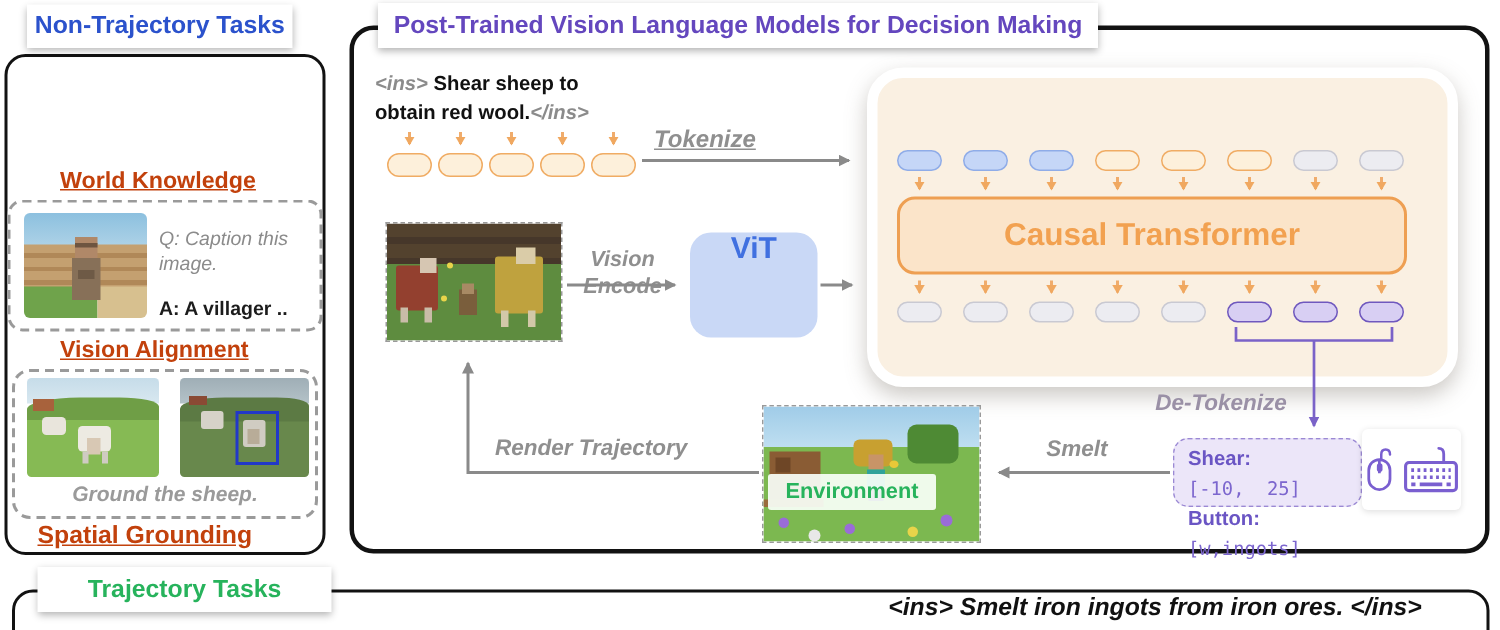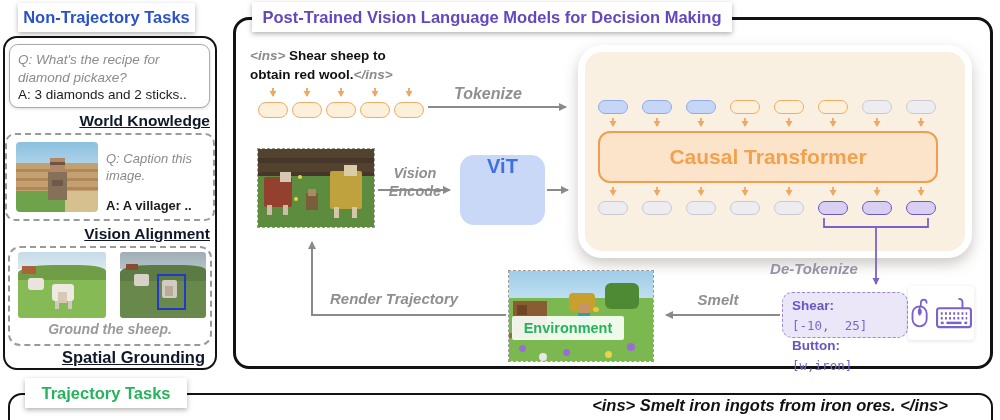--- a/index.html
+++ b/index.html
@@ -12,21 +12,21 @@
   .label-box{background:#fff;box-shadow:0 2px 5px rgba(0,0,0,.3);display:flex;align-items:center;justify-content:center;
              font-weight:bold;font-size:16.5px;}
   .blue{color:#2B52CC;} .green{color:#27B35C;} .purple{color:#6447BE;}
 
   
   .qa-box{border:1.5px solid #ABABAB;border-radius:9px;background:#fff;box-shadow:0 1px 3px rgba(0,0,0,.15);
           padding:6px 8px;font-size:13.5px;line-height:17.5px;}
   .q-gray{color:#8B8B8B;font-style:italic;}
   .a-dark{color:#1c1c1c;}
   .dashed-box{border:2px dashed #9A9A9A;border-radius:10px;background:#fff;}
-  .section-label{font-weight:bold;font-size:15.5px;text-decoration:underline;text-align:right;color:#0f172a;}
+  .section-label{font-weight:bold;font-size:15.5px;text-decoration:underline;text-align:left;color:#c2410c;}
 
   
   .glabel{color:#8F8F8F;font-weight:bold;font-style:italic;}
 
   
   .pill-row{position:absolute;display:flex;justify-content:space-between;}
   .pill{width:30px;height:14px;border-radius:7px;border:1.5px solid;box-sizing:border-box;}
   .pill-lg .pill{height:16px;border-radius:8px;}
   .pill.vision{background:#C5D6F7;border-color:#8FACE8;}
   .pill.text{background:#FDF0DB;border-color:#F0AC64;}
@@ -65,25 +65,20 @@
 </head>
 <body>
 
 <div class="canvas">
 
   <div class="abs panel-border" style="left:3px;top:36px;width:214px;height:334px;"></div>
   <div class="abs label-box" style="left:18px;top:3px;width:177px;height:29px;">
     <span class="blue">Non-Trajectory Tasks</span>
   </div>
 
-  <div class="abs qa-box" style="left:9px;top:44px;width:201px;height:64px;">
-    <div class="q-gray">Q: What's the recipe for</div>
-    <div class="q-gray">diamond pickaxe?</div>
-    <div class="a-dark">A: 3 diamonds and 2 sticks..</div>
-  </div>
   <div class="abs section-label" style="left:40px;top:112px;width:170px;">World Knowledge</div>
 
   <div class="abs dashed-box" style="left:5px;top:133px;width:210px;height:88px;"></div>
   <div class="mc abs" style="left:16px;top:142px;width:82px;height:70px;border-radius:4px;">
     <div style="left:0;top:0;width:100%;height:45%;background:linear-gradient(#8CC0DF,#BCDAEA);"></div>
     <div style="left:0;top:30%;width:100%;height:45%;background:repeating-linear-gradient(#C4A070 0 6px,#B08858 6px 9px);"></div>
     <div style="left:0;bottom:0;width:60%;height:30%;background:#6FA34B;"></div>
     <div style="right:0;bottom:0;width:40%;height:30%;background:#D7C08F;"></div>
     <div style="left:34px;top:16px;width:15px;height:14px;background:#B08868;"></div>
     <div style="left:34px;top:20px;width:15px;height:3px;background:#6E5540;"></div>
@@ -137,21 +132,21 @@
   </div>
 
   <div class="pill-row pill-lg" style="left:258px;top:102px;width:166px;">
       <div class="pill text"></div>
       <div class="pill text"></div>
       <div class="pill text"></div>
       <div class="pill text"></div>
       <div class="pill text"></div>
     </div>
 
-  <div class="abs glabel" style="left:454px;top:85px;width:120px;font-size:16px;">Tokenize</div>
+  <div class="abs glabel" style="left:436px;top:85px;width:120px;font-size:16px;text-decoration:underline;">Tokenize</div>
 
   <div class="mc abs dashed-edge" style="left:257px;top:148px;width:118px;height:80px;">
     <div style="left:0;top:0;width:100%;height:34%;background:repeating-linear-gradient(#53422E 0 9px,#46372A 9px 14px);"></div>
     <div style="left:0;top:34%;width:100%;height:66%;background:#5E8C3F;"></div>
     <div style="left:6px;top:28px;width:28px;height:30px;background:#93402F;border-radius:2px;"></div>
     <div style="left:22px;top:23px;width:11px;height:10px;background:#D6C6B2;"></div>
     <div style="left:9px;top:56px;width:5px;height:10px;background:#C9BCA8;"></div>
     <div style="left:25px;top:56px;width:5px;height:10px;background:#C9BCA8;"></div>
     <div style="left:48px;top:44px;width:12px;height:17px;background:#7A5E3C;"></div>
     <div style="left:50px;top:40px;width:8px;height:7px;background:#A88A64;"></div>
@@ -199,21 +194,21 @@
       <div class="pill action"></div>
       <div class="pill action"></div>
     </div>
 
   <div class="abs glabel" style="left:758px;top:260px;width:112px;font-size:15px;color:#9A90A6;text-align:center;">De-Tokenize</div>
 
   <div class="abs action-box" style="left:782px;top:292px;width:126px;height:46px;">
     <div><span>Shear:</span>
       <span class="mono">[-10,  25]</span></div>
     <div><span>Button:</span>
-      <span class="mono">[w,iron]</span></div>
+      <span class="mono">[w,ingots]</span></div>
   </div>
 
   <div class="abs icons-box" style="left:908px;top:286px;width:66px;height:54px;">
     <svg width="20" height="32" viewBox="0 0 24 36">
       <path d="M13 10 V6 Q13 2 16.5 2 Q20 2 20 6" stroke="#7A5FD0" stroke-width="2" fill="none" stroke-linecap="round"></path>
       <rect x="3" y="10" width="17" height="24" rx="8.5" stroke="#7A5FD0" stroke-width="2.2" fill="none"></rect>
       <line x1="11.5" y1="10" x2="11.5" y2="21" stroke="#7A5FD0" stroke-width="2.2"></line>
       <rect x="9.5" y="13" width="4.5" height="7" rx="2.2" fill="#7A5FD0"></rect>
     </svg>
     <svg width="38" height="32" viewBox="0 0 40 34">
@@ -247,21 +242,21 @@
     <div style="left:96px;top:80px;width:7px;height:7px;background:#E8D44A;border-radius:50%;"></div>
     <div style="left:118px;top:72px;width:8px;height:8px;background:#9A6CD8;border-radius:50%;"></div>
     <div class="env-label-band">
       <span class="green">Environment</span>
     </div>
   </div>
 
   <div class="abs glabel" style="left:330px;top:290px;width:175px;font-size:15px;">Render Trajectory</div>
 
   <div class="abs panel-border" style="left:8px;top:393px;width:985px;height:60px;"></div>
-  <div class="abs label-box" style="left:25px;top:378px;width:162px;height:30px;">
+  <div class="abs label-box" style="left:25px;top:378px;width:196px;height:30px;">
     <span class="green">Trajectory Tasks</span>
   </div>
   <div class="abs" style="left:560px;top:396px;width:420px;text-align:center;font-weight:bold;font-style:italic;font-size:16.5px;">&lt;ins&gt; Smelt iron ingots from iron ores. &lt;/ins&gt;</div>
 
   <svg class="connectors" width="1000" height="420">
     <defs>
       <marker id="ag" markerWidth="9" markerHeight="9" refX="7" refY="4" orient="auto" markerUnits="userSpaceOnUse">
         <path d="M0,0 L8,4 L0,8 Z" fill="#8A8A8A"></path>
       </marker>
       <marker id="ao" markerWidth="8" markerHeight="8" refX="5" refY="3.5" orient="auto" markerUnits="userSpaceOnUse">

